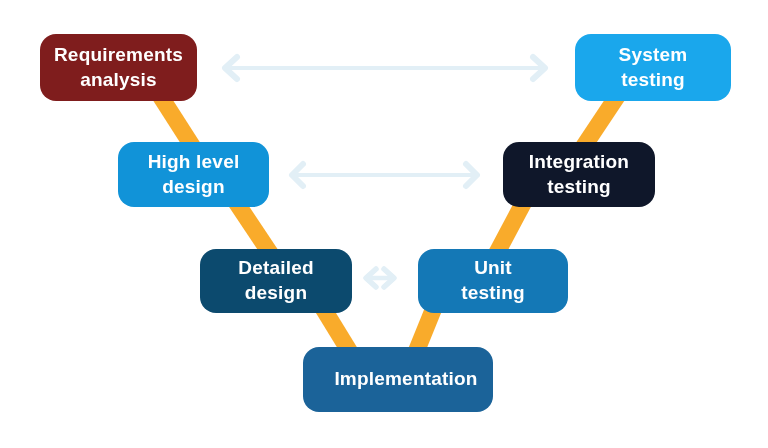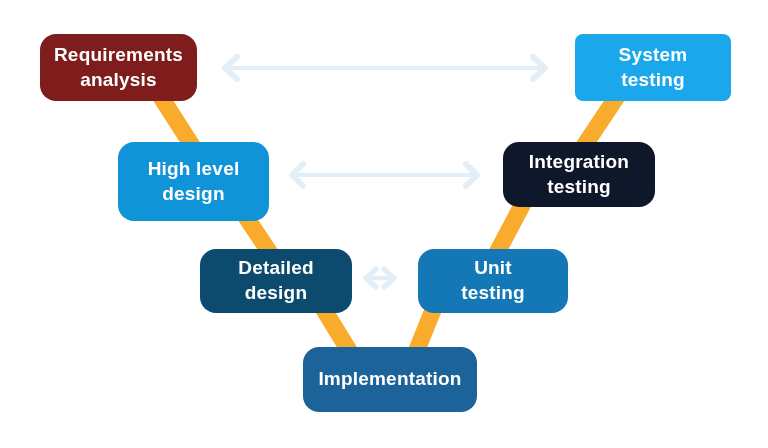--- a/index.html
+++ b/index.html
@@ -28,26 +28,26 @@
     justify-content: center;
     text-align: center;
     color: #ffffff;
     font-weight: 700;
     font-size: 19px;
     line-height: 1.3;
     letter-spacing: 0.2px;
   }
   .box span { white-space: pre-line; }
   .b1 { left: 40px;  top: 34px;  width: 157px; height: 67px; }
-  .b2 { left: 118px; top: 142px; width: 151px; height: 79px; }
+  .b2 { left: 118px; top: 142px; width: 151px; height: 65px; }
   .b3 { left: 200px; top: 249px; width: 152px; height: 64px; }
   .b4 { left: 303px; top: 347px; width: 174px; height: 65px; }
   .b5 { left: 418px; top: 249px; width: 150px; height: 64px; }
   .b6 { left: 503px; top: 142px; width: 152px; height: 65px; }
-  .b7 { left: 575px; top: 34px;  width: 156px; height: 67px; border-radius: 8px; }
+  .b7 { left: 575px; top: 34px;  width: 156px; height: 67px; }
   .connector { stroke-width: 17; stroke-linecap: butt; fill: none; }
   .arrow-line { stroke-width: 4; fill: none; stroke-linecap: round; }
   .arrow-line.small { stroke-width: 4.5; }
   .chevron { stroke-width: 6; fill: none; stroke-linecap: round; stroke-linejoin: round; }
   .chevron.small { stroke-width: 5.5; }
 </style>
 </head>
 <body>
 
 <div class="canvas">
@@ -88,21 +88,21 @@
   <div class="box b2" style="background-color: rgb(17, 147, 216);">
     <span>High level
 design</span>
   </div>
 
   <div class="box b3" style="background-color: #0c4a6e;">
     <span>Detailed
 design</span>
   </div>
 
-  <div class="box b4" style="background-color: rgb(27, 99, 153);">
+  <div class="box b4" style="background-color: rgb(27, 99, 153); padding-left: 16px;">
     <span>Implementation</span>
   </div>
 
   <div class="box b5" style="background-color: rgb(20, 120, 182);">
     <span>Unit
 testing</span>
   </div>
 
   <div class="box b6" style="background-color: #0f172a;">
     <span>Integration

